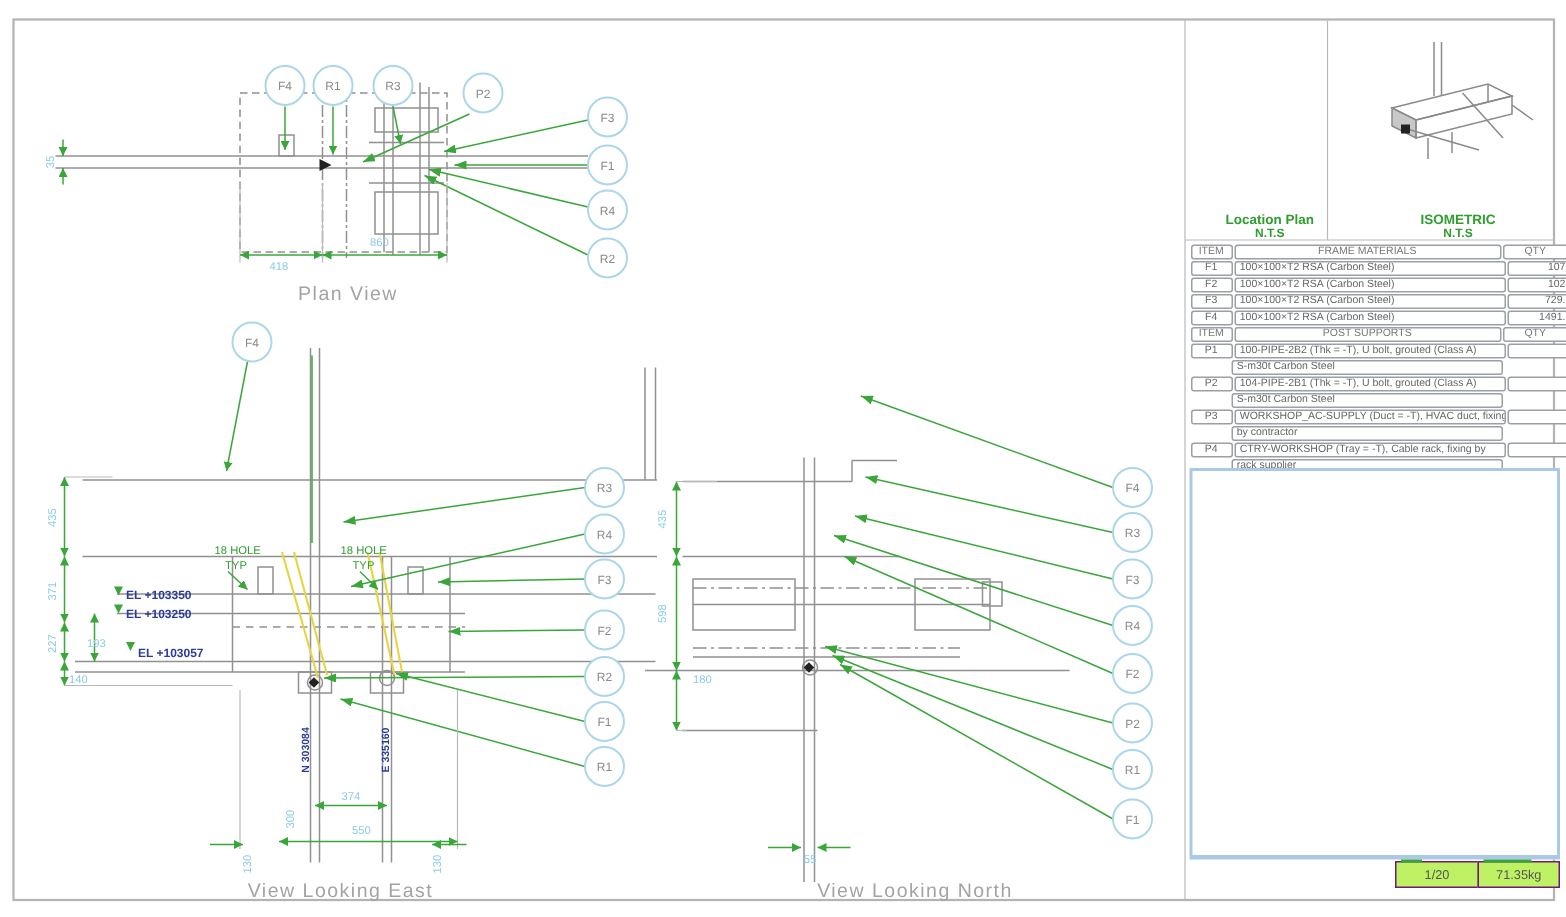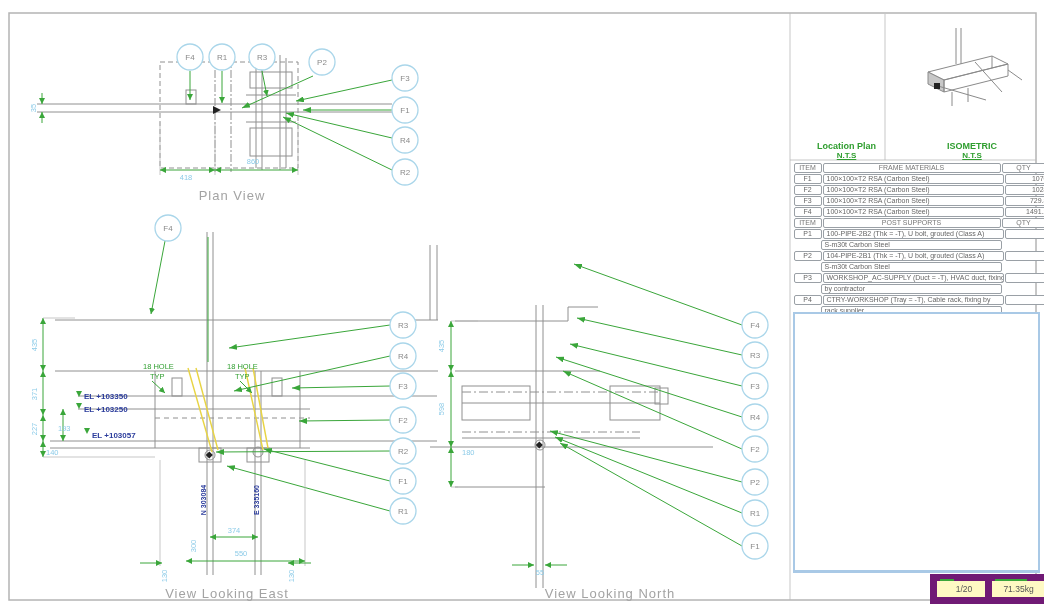--- a/index.html
+++ b/index.html
@@ -12,36 +12,36 @@
   .coord{fill:#2b3c9c;font-size:7px;font-weight:bold;}
   .note{fill:#2f9e2f;font-size:7.5px;}
   .balloon-txt{fill:#8a8a8a;font-size:8px;}
   .gline{stroke:#909090;stroke-width:1;fill:none;}
   .glite{stroke:#b9b9b9;stroke-width:0.8;fill:none;}
   .green{stroke:#3aa63a;stroke-width:1;fill:none;}
   .yellow{stroke:#e8d443;stroke-width:1.4;fill:none;}
   .balloon{fill:#ffffff;stroke:#aad6ea;stroke-width:1.3;}
   .rp-label{position:absolute;text-align:center;color:#2f9e2f;font-weight:bold;
             font-size:9px;line-height:10px;width:100%;}
-  .rp-label .sub{font-size:8px;text-decoration:underline;}
+  .rp-label .sub{font-size:8px;}
 
   #bom{position:absolute;left:793px;top:162px;width:249px;font-size:7px;color:#666;}
   .trow{display:flex;height:11px;}
   .cell{border:1px solid #9aa0a6;border-radius:2px;background:#fff;margin:0.5px;
         display:flex;align-items:center;overflow:hidden;white-space:nowrap;}
   .c-item{width:26px;justify-content:center;flex:none;}
   .c-desc{width:176px;padding-left:3px;flex:none;}
   .c-qty{width:42px;justify-content:flex-end;padding-right:2px;flex:none;}
   .c-head{justify-content:center;color:#777;}
   .c-blank{width:26px;flex:none;margin:0.5px;}
   .c-blank2{width:42px;flex:none;margin:0.5px;}
 
   #big-panel{position:absolute;left:793px;top:312px;width:243px;height:256px;
              border:2px solid #a9c9e6;border-bottom:3px solid #a9c9e6;background:#fff;}
-  .fbox{position:absolute;top:574px;height:16px;border:7px solid #701a75;background:#fef9c3;
+  .fbox{position:absolute;top:574px;height:16px;border:1px solid #701a75;background:#bef264;
         font-size:8.5px;color:#555;display:flex;align-items:center;justify-content:center;}
   .fbox .tick{position:absolute;top:-2px;left:3px;height:2px;background:#3aa63a;}
 </style>
 </head>
 <body>
 
 <div id="page">
 
 <svg width="1044" height="611" viewBox="0 0 1044 611">
   <defs>

